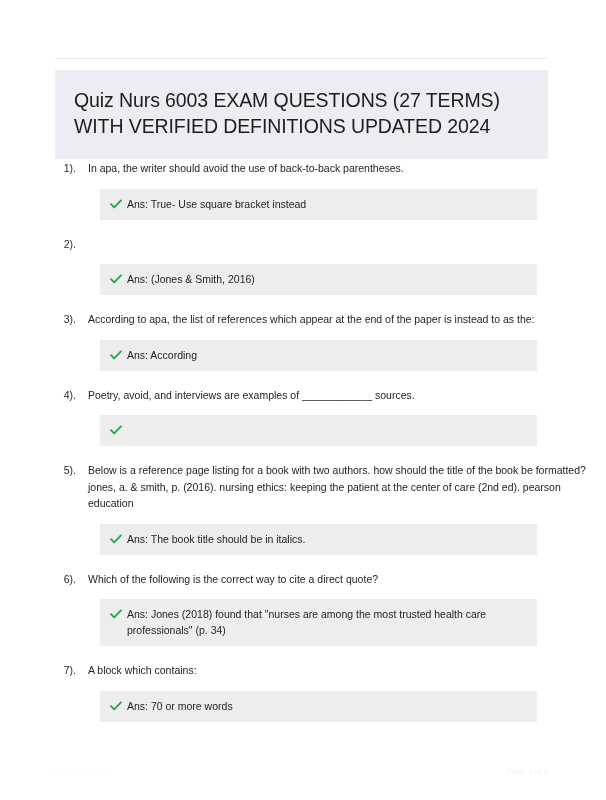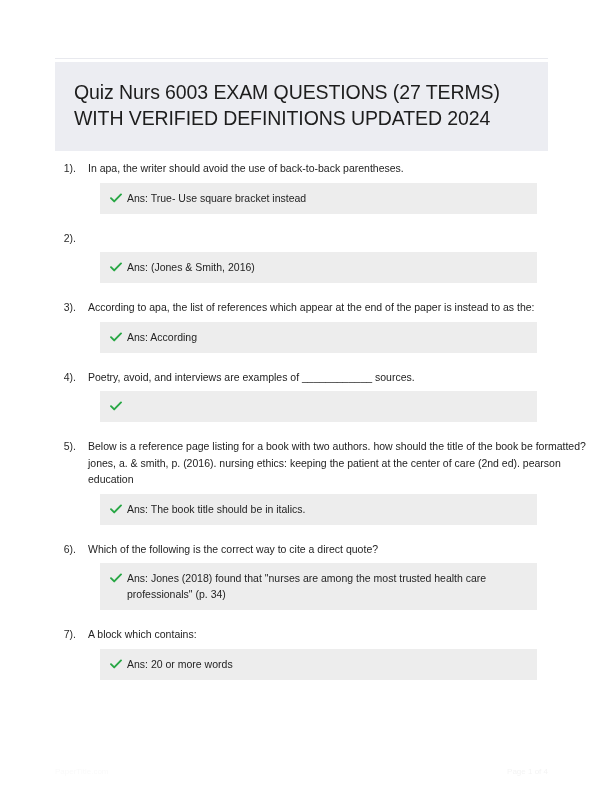--- a/index.html
+++ b/index.html
@@ -29,21 +29,21 @@
     top: 58px;
     width: 493px;
     height: 1px;
     background: #e8e9ee;
   }
 
   
   .title-banner {
     position: absolute;
     left: 55px;
-    top: 62px;
+    top: 70px;
     width: 493px;
     box-sizing: border-box;
     background: #ecedf2;
     padding: 18px 19px 19px 19px;
   }
   .title-banner h1 {
     margin: 0;
     font-size: 19.5px;
     line-height: 1.33;
     font-weight: 400;
@@ -81,21 +81,21 @@
   }
   .qtext {
     flex: 1 1 auto;
     font-size: 10.5px;
     line-height: 16.5px;
     color: #232323;
     white-space: pre-line;
   }
 
   .ansrow {
-    margin-top: 6px;
+    margin-top: 12px;
     margin-left: 100px;
     margin-right: 69px;
     background: #ededed;
     padding: 7px 10px 8px 10px;
     display: flex;
     align-items: flex-start;
     box-sizing: border-box;
   }
   .check-icon {
     flex: 0 0 auto;
@@ -228,21 +228,21 @@
         <div class="qhead">
           <div class="qnum">7).</div>
           <div class="qtext">A block which contains:</div>
         </div>
         <div class="ansrow">
           <span class="check-icon">
             <svg width="12" height="10" viewBox="0 0 12 10" aria-hidden="true">
               <path d="M1 5.2 L4.2 8.4 L11 1.4" fill="none" stroke="#28a745" stroke-width="1.9" stroke-linecap="round" stroke-linejoin="round"></path>
             </svg>
           </span>
-          <span class="anstext">Ans: 20 or more words</span>
+          <span class="anstext">Ans: 70 or more words</span>
         </div>
       </div>
     </div>
 
   <div class="footer">
     <span class="footer-left">PaperTitle.com</span>
     <span class="footer-right">Page 1 of 4</span>
   </div>
 
 </div>

